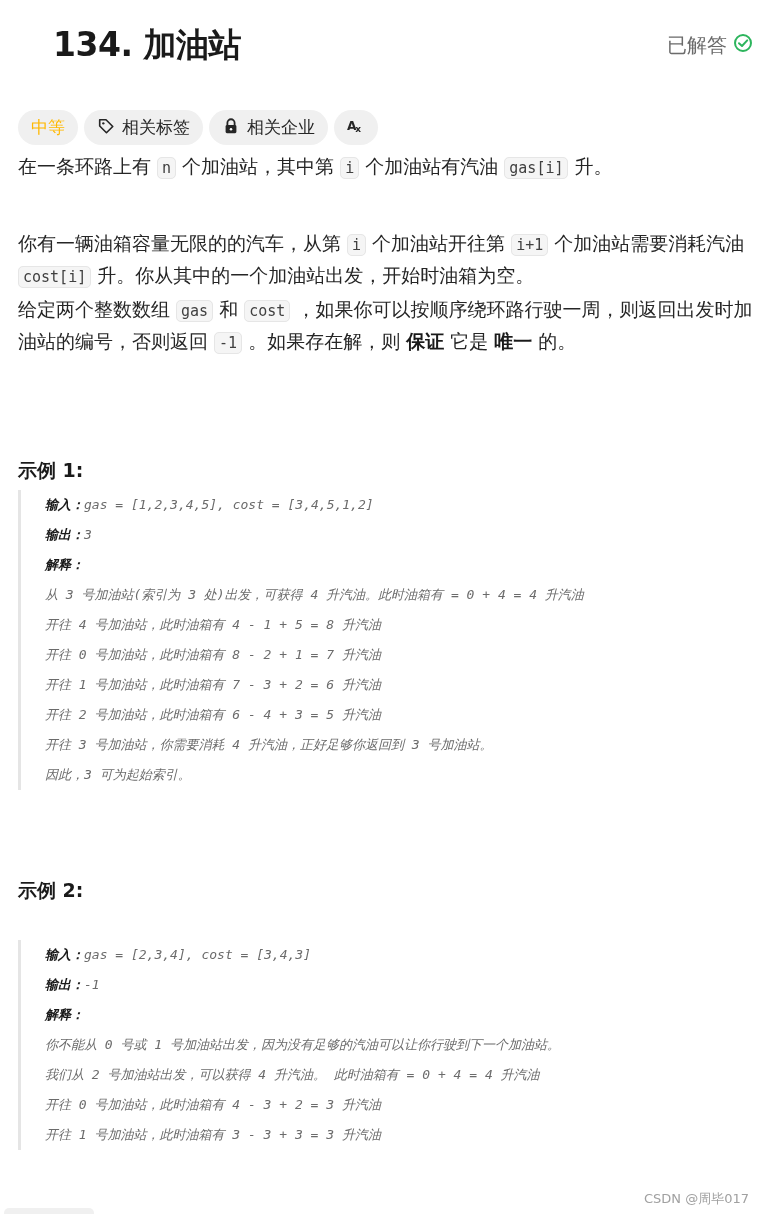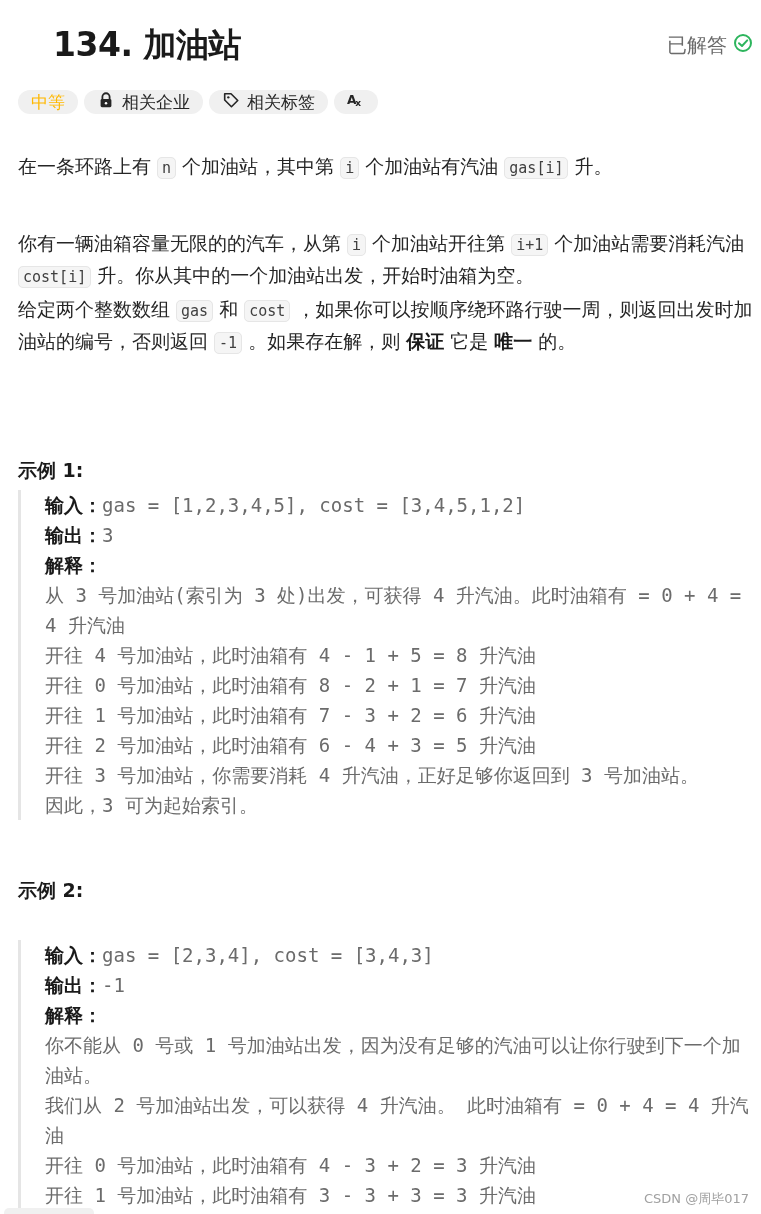--- a/index.html
+++ b/index.html
@@ -5,32 +5,32 @@
   * { box-sizing: border-box; margin: 0; padding: 0; }
   html, body { width: 761px; height: 1214px; background: #ffffff; overflow: hidden; }
   body { font-family: "DejaVu Sans", "Liberation Sans", sans-serif; color: #262626; position: relative; }
 
   .header { position: absolute; left: 18px; top: 20px; right: 8px; height: 50px; margin-left: 35px; }
   .title { font-size: 33px; font-weight: bold; color: #1a1a1a; line-height: 50px; letter-spacing: -0.5px; }
   .solved { position: absolute; right: 0; top: 12px; display: flex; align-items: center; gap: 6px; font-size: 20px; color: #6b6b6b; }
   .solved svg { width: 20px; height: 20px; }
 
   .chips { position: absolute; left: 18px; top: 90px; display: flex; gap: 6px; }
-  .chip { height: 24px; border-radius: 18px; background: #f0f0f0; display: flex; align-items: center; padding: 0 13px; font-size: 17px; color: #262626; gap: 7px; }
+  .chip { height: 35px; border-radius: 18px; background: #f0f0f0; display: flex; align-items: center; padding: 0 13px; font-size: 17px; color: #262626; gap: 7px; margin-top: 20px; }
   .chip.diff { color: #ffb800; }
   .chip svg { width: 18px; height: 18px; }
   .chip.trans { padding: 0 13px; font-weight: bold; font-size: 16px; }
 
   .para { position: absolute; left: 18px; right: 8px; font-size: 19px; line-height: 30px; color: #262626; }
   code { font-family: "DejaVu Sans Mono", "Liberation Mono", monospace; font-size: 15px; background: #f5f5f5; border: 1px solid #e6e6e6; border-radius: 5px; padding: 1px 4px; color: #404040; }
   b { font-weight: bold; color: #1a1a1a; }
 
   .ex-title { position: absolute; left: 18px; font-size: 19px; font-weight: bold; color: #1a1a1a; }
   .ex-block { position: absolute; left: 18px; right: 8px; border-left: 3px solid #e5e5e5; padding-left: 24px; }
-  .ex-line { font-family: "DejaVu Sans Mono", "Liberation Mono", monospace; font-size: 19px; line-height: 30px; color: #6b6b6b; white-space: pre-wrap; }
+  .ex-line { font-family: "DejaVu Sans Mono", "Liberation Mono", monospace; font-size: 13px; line-height: 30px; color: #6b6b6b; white-space: pre-wrap; font-style: italic; }
   .ex-label { font-family: "DejaVu Sans", "Liberation Sans", sans-serif; font-weight: bold; color: #1a1a1a; }
 
   .watermark { position: absolute; right: 12px; top: 1190px; font-size: 13px; color: #a0a0a0; }
   .bottom-bar { position: absolute; left: 4px; top: 1208px; width: 90px; height: 10px; background: #f0f0f0; border-radius: 6px; }
 </style>
 </head>
 <body>
 
 <div class="header">
   <div class="title">134. 加油站</div>
@@ -43,35 +43,35 @@
         </svg>
     </span>
   </div>
 </div>
 
 <div class="chips">
   <div class="chip diff">中等</div>
   <div class="chip">
     <span>
       <svg viewBox="0 0 20 20">
+          <path d="M3 3 H10 L17.5 10.5 L10.5 17.5 L3 10 Z" fill="none" stroke="#262626" stroke-width="1.8" stroke-linejoin="round"></path>
+          <circle cx="7" cy="7" r="1.3" fill="#262626"></circle>
+        </svg>
+    </span>
+    <span>相关标签</span>
+  </div>
+  <div class="chip">
+    <span>
+      <svg viewBox="0 0 20 20">
           <path d="M6 9 V6.5 a4 4 0 0 1 8 0 V9" fill="none" stroke="#262626" stroke-width="2"></path>
           <rect x="4" y="9" width="12" height="9" rx="1.5" fill="#262626"></rect>
           <circle cx="10" cy="13.5" r="1.4" fill="#fff"></circle>
         </svg>
     </span>
     <span>相关企业</span>
-  </div>
-  <div class="chip">
-    <span>
-      <svg viewBox="0 0 20 20">
-          <path d="M3 3 H10 L17.5 10.5 L10.5 17.5 L3 10 Z" fill="none" stroke="#262626" stroke-width="1.8" stroke-linejoin="round"></path>
-          <circle cx="7" cy="7" r="1.3" fill="#262626"></circle>
-        </svg>
-    </span>
-    <span>相关标签</span>
   </div>
   <div class="chip trans">
     <span>
       <svg viewBox="0 0 22 20" width="22" height="20">
           <text x="0" y="15" font-family="DejaVu Sans, sans-serif" font-size="15" font-weight="bold" fill="#262626">A</text>
           <text x="10" y="17" font-family="DejaVu Sans, sans-serif" font-size="11" fill="#262626">x</text>
         </svg>
     </span>
   </div>
 </div>

